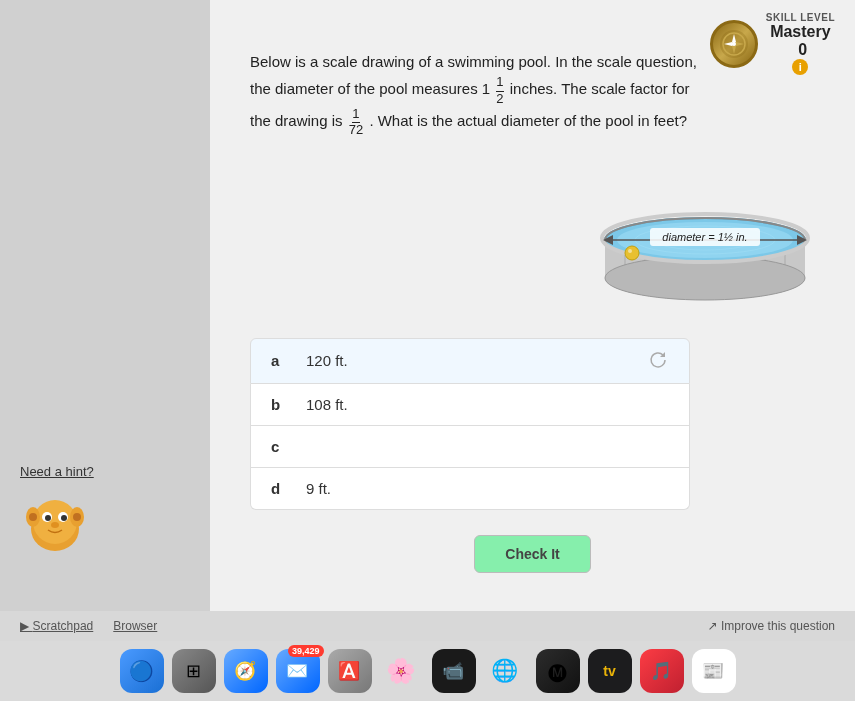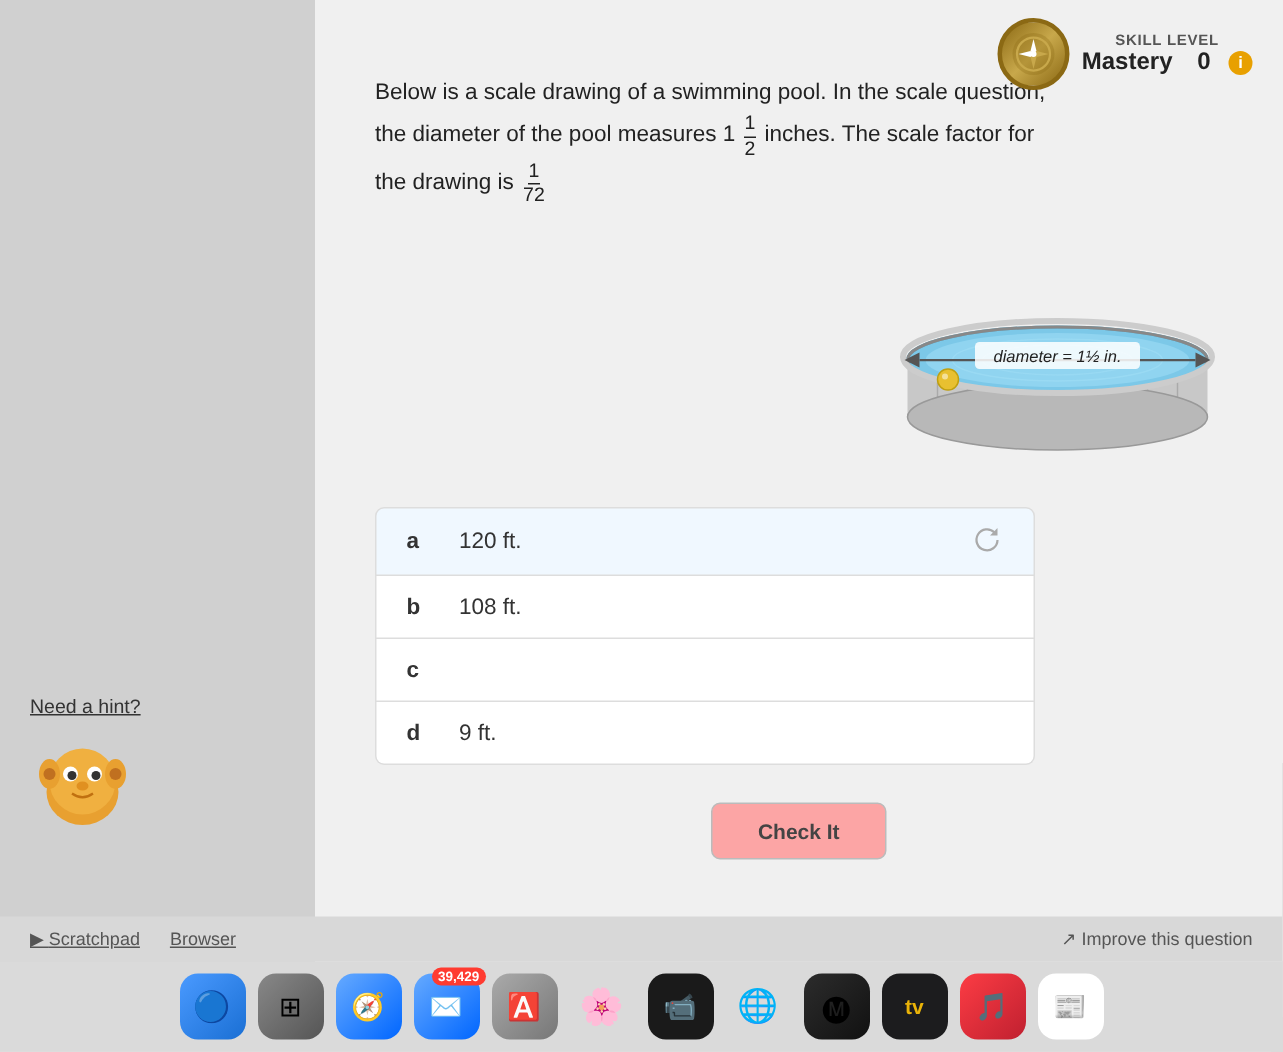--- a/index.html
+++ b/index.html
@@ -81,38 +81,39 @@
       justify-content: center;
       overflow: hidden;
     }
 
     .skill-level-circle svg {
       width: 32px;
       height: 32px;
     }
 
     .skill-level-text {
-      text-align: center;
+      text-align: right;
     }
 
     .skill-level-label {
       font-size: 10px;
       color: #555;
       font-weight: 600;
       letter-spacing: 0.5px;
       text-transform: uppercase;
     }
 
     .skill-level-value {
       font-size: 16px;
       font-weight: 700;
       color: #222;
       display: flex;
       align-items: center;
-      gap: 12px;
+      gap: 0;
+      flex-direction: column;
     }
 
     .info-icon {
       width: 16px;
       height: 16px;
       border-radius: 50%;
       background: #e8a000;
       color: white;
       font-size: 11px;
       font-weight: bold;
@@ -210,21 +211,21 @@
     }
 
     
     .check-btn-container {
       display: flex;
       justify-content: center;
       margin-top: 25px;
     }
 
     .check-btn {
-      background: #fca5a5;
+      background: #86efac;
       border: 1px solid #bbb;
       border-radius: 6px;
       padding: 10px 30px;
       font-size: 14px;
       font-weight: 600;
       color: #444;
       cursor: pointer;
     }
 
     .scratchpad-link, .browser-link {
@@ -351,20 +352,21 @@
       <span class="fraction">
         <span class="numerator">1</span>
         <span class="denominator">2</span>
       </span>
       <span>inches. The scale factor for</span><br>
       <span>the drawing is</span>
       <span class="fraction">
         <span class="numerator">1</span>
         <span class="denominator">72</span>
       </span>
+      <span>. What is the actual diameter of the pool in feet?</span>
     </div>
 
     <div class="pool-container">
       <svg class="pool-svg" viewBox="0 0 220 155">
 
         <ellipse cx="110" cy="120" rx="100" ry="22" fill="#b0b0b0"></ellipse>
         <rect x="10" y="80" width="200" height="40" fill="#c8c8c8"></rect>
 
         <line x1="30" y1="80" x2="30" y2="120" stroke="#aaa" stroke-width="1"></line>
         <line x1="50" y1="80" x2="50" y2="122" stroke="#aaa" stroke-width="1"></line>

